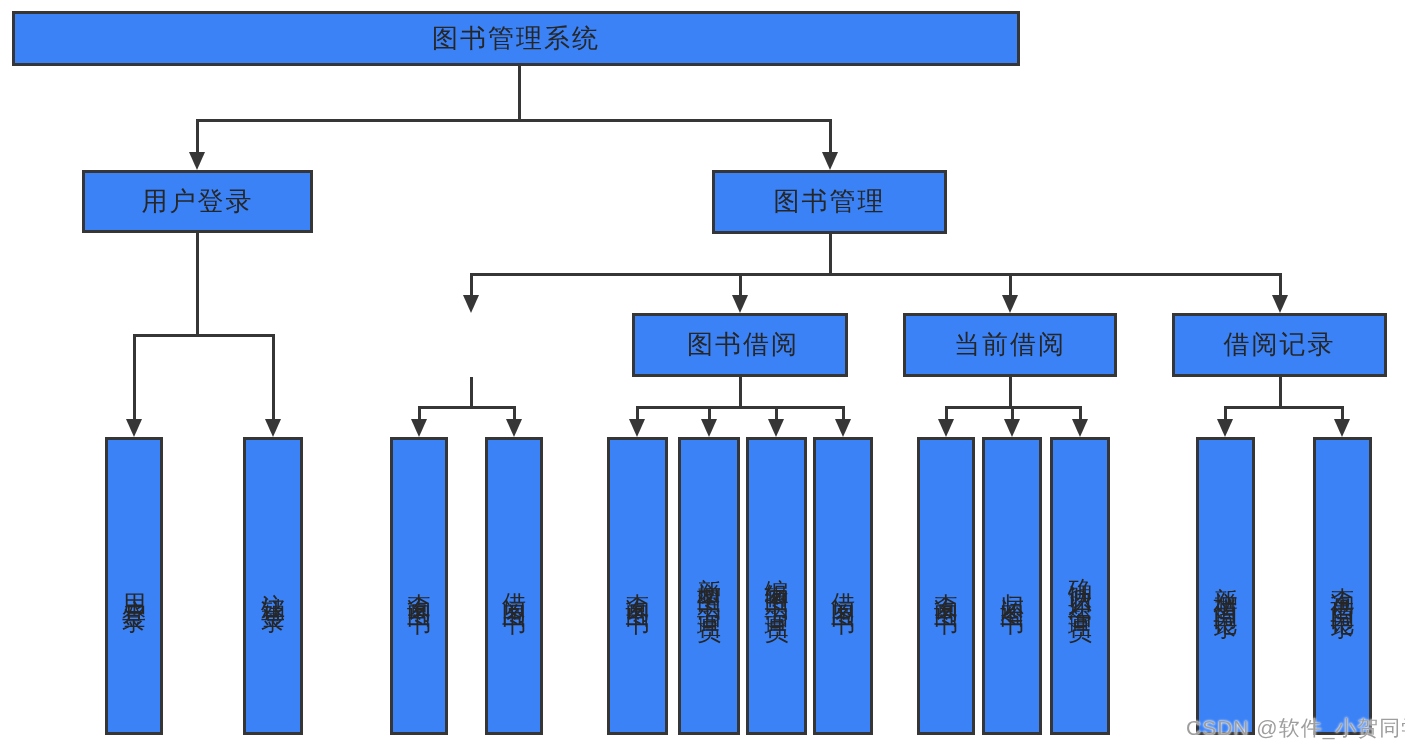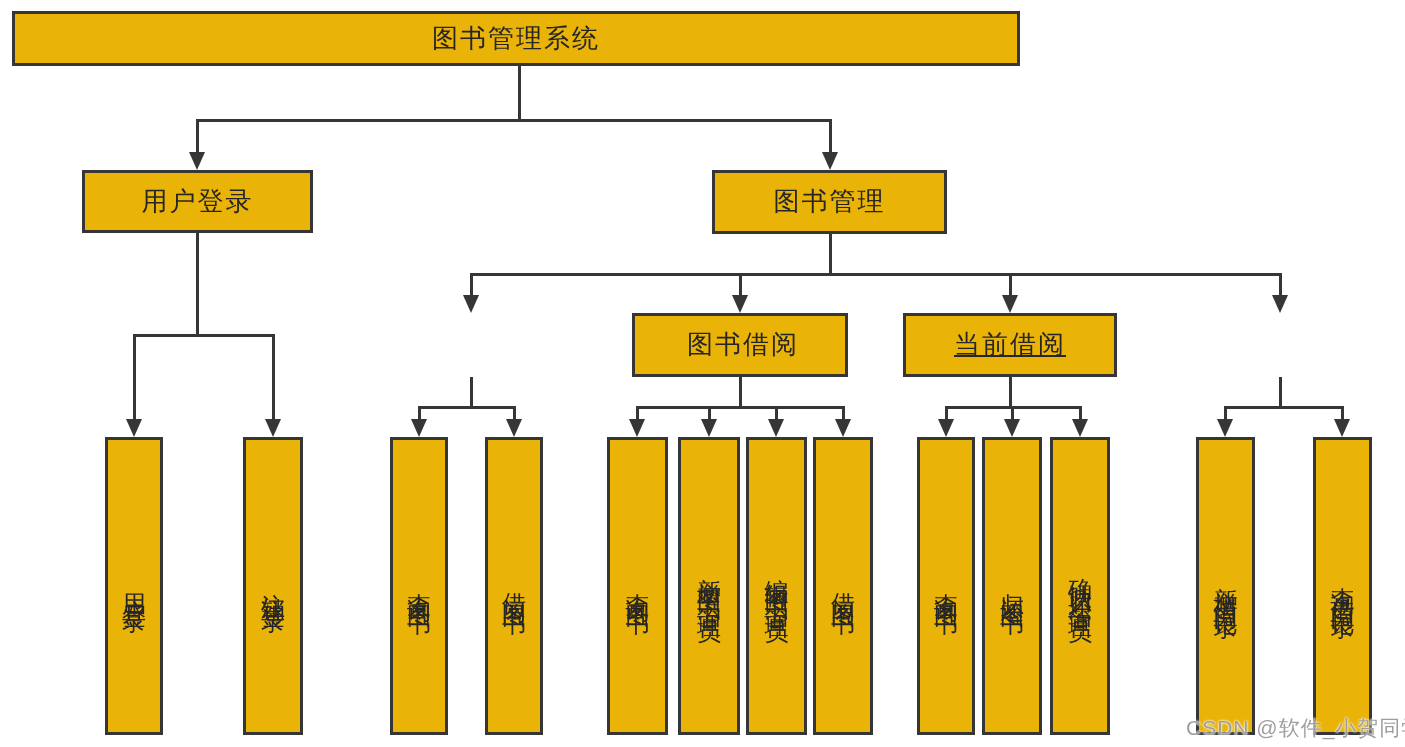--- a/index.html
+++ b/index.html
@@ -3,21 +3,21 @@
 <meta charset="utf-8">
 <style>
   html,body { margin:0; padding:0; background:#fff; }
   .stage {
     position:relative; width:1405px; height:747px; background:#ffffff;
     font-family:"Liberation Sans","DejaVu Sans",sans-serif; overflow:hidden;
     color:#262626;
   }
   .box {
     position:absolute; box-sizing:border-box;
-    border:3px solid #363636; background:#eab308;
+    border:3px solid #363636; background:#3b82f6;
     display:flex; align-items:center; justify-content:center;
     font-size:26px; letter-spacing:2px; color:#262626;
     text-align:center; line-height:1.2;
   }
   .vbox {
     font-size:24px; letter-spacing:6px; line-height:1;
     writing-mode:vertical-rl; text-orientation:mixed;
   }
   .vl { position:absolute; width:3px; background:#363636; }
   .hl { position:absolute; height:3px; background:#363636; }
@@ -65,21 +65,22 @@
   <div class="vl" style="left:470px;top:273px;height:24px;"></div>
   <div class="ar" style="left:463px;top:295px;"></div>
   <div class="vl" style="left:739px;top:273px;height:24px;"></div>
   <div class="ar" style="left:732px;top:295px;"></div>
   <div class="vl" style="left:1009px;top:273px;height:24px;"></div>
   <div class="ar" style="left:1002px;top:295px;"></div>
   <div class="vl" style="left:1279px;top:273px;height:24px;"></div>
   <div class="ar" style="left:1272px;top:295px;"></div>
 
   <div class="box" style="left:632px;top:313px;width:216px;height:64px;padding-left:6px;">图书借阅</div>
-  <div class="box" style="left:903px;top:313px;width:214px;height:64px;text-decoration:underline;">当前借阅</div>
+  <div class="box" style="left:903px;top:313px;width:214px;height:64px;">当前借阅</div>
+  <div class="box" style="left:1172px;top:313px;width:215px;height:64px;">借阅记录</div>
 
   <div class="vl" style="left:470px;top:377px;height:31px;"></div>
   <div class="hl" style="left:418px;top:406px;width:98px;"></div>
   <div class="vl" style="left:418px;top:406px;height:14px;"></div>
   <div class="ar" style="left:411px;top:419px;"></div>
   <div class="vl" style="left:513px;top:406px;height:14px;"></div>
   <div class="ar" style="left:506px;top:419px;"></div>
 
   <div class="box vbox" style="left:390px;top:437px;width:58px;height:298px;">查询图书</div>
   <div class="box vbox" style="left:485px;top:437px;width:58px;height:298px;">借阅图书</div>

